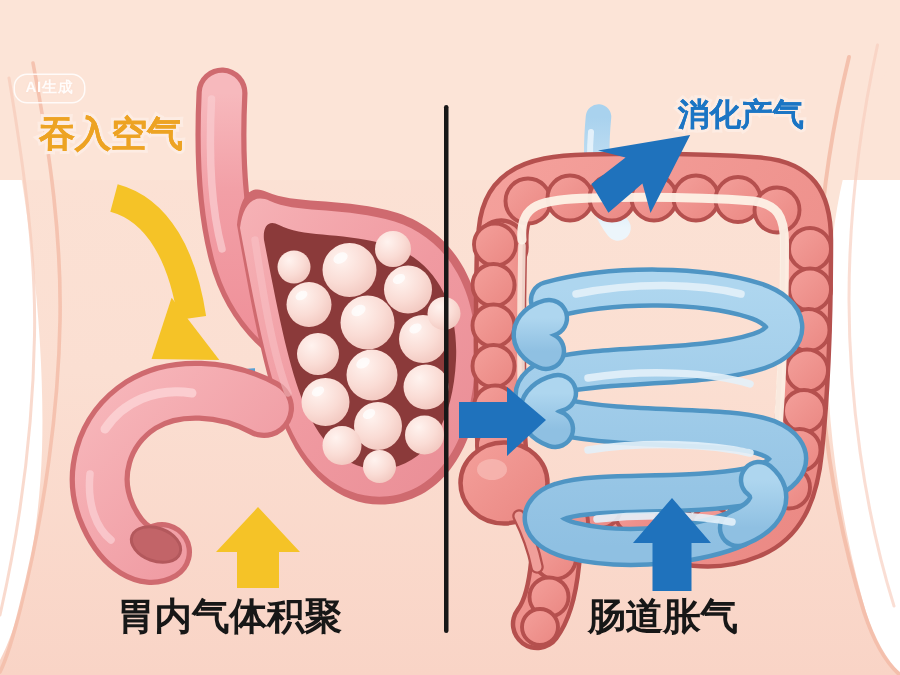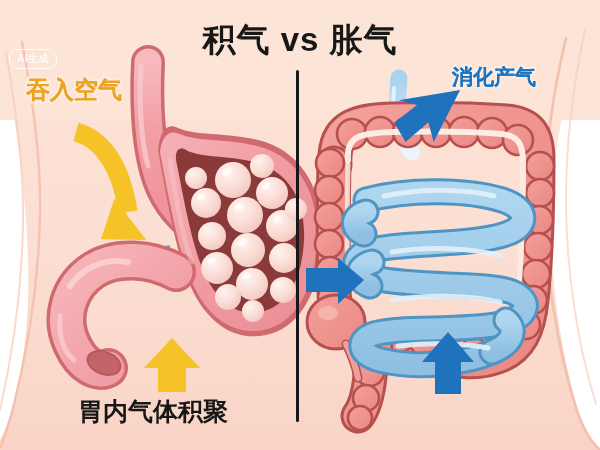--- a/index.html
+++ b/index.html
@@ -357,23 +357,23 @@
 
     <g>
       <path d="M448,332 L474,362 L461,362 L461,394 L435,394 L435,362 L422,362 Z" fill="#1f72bc"></path>
     </g>
   </svg>
 
   <div class="divider"></div>
 
   <div class="watermark">AI生成</div>
 
-  <div class="title">积气 vs 胀气</div>
 
   <div class="lbl lbl-swallow">吞入空气</div>
   <div class="lbl lbl-swallow-top">吞入空气</div>
 
   <div class="lbl lbl-digest">消化产气</div>
   <div class="lbl lbl-digest-top">消化产气</div>
 
   <div class="lbl lbl-bottom-left">胃内气体积聚</div>
+  <div class="lbl lbl-bottom-right">肠道胀气</div>
 
 </div>
 
 </body></html>

